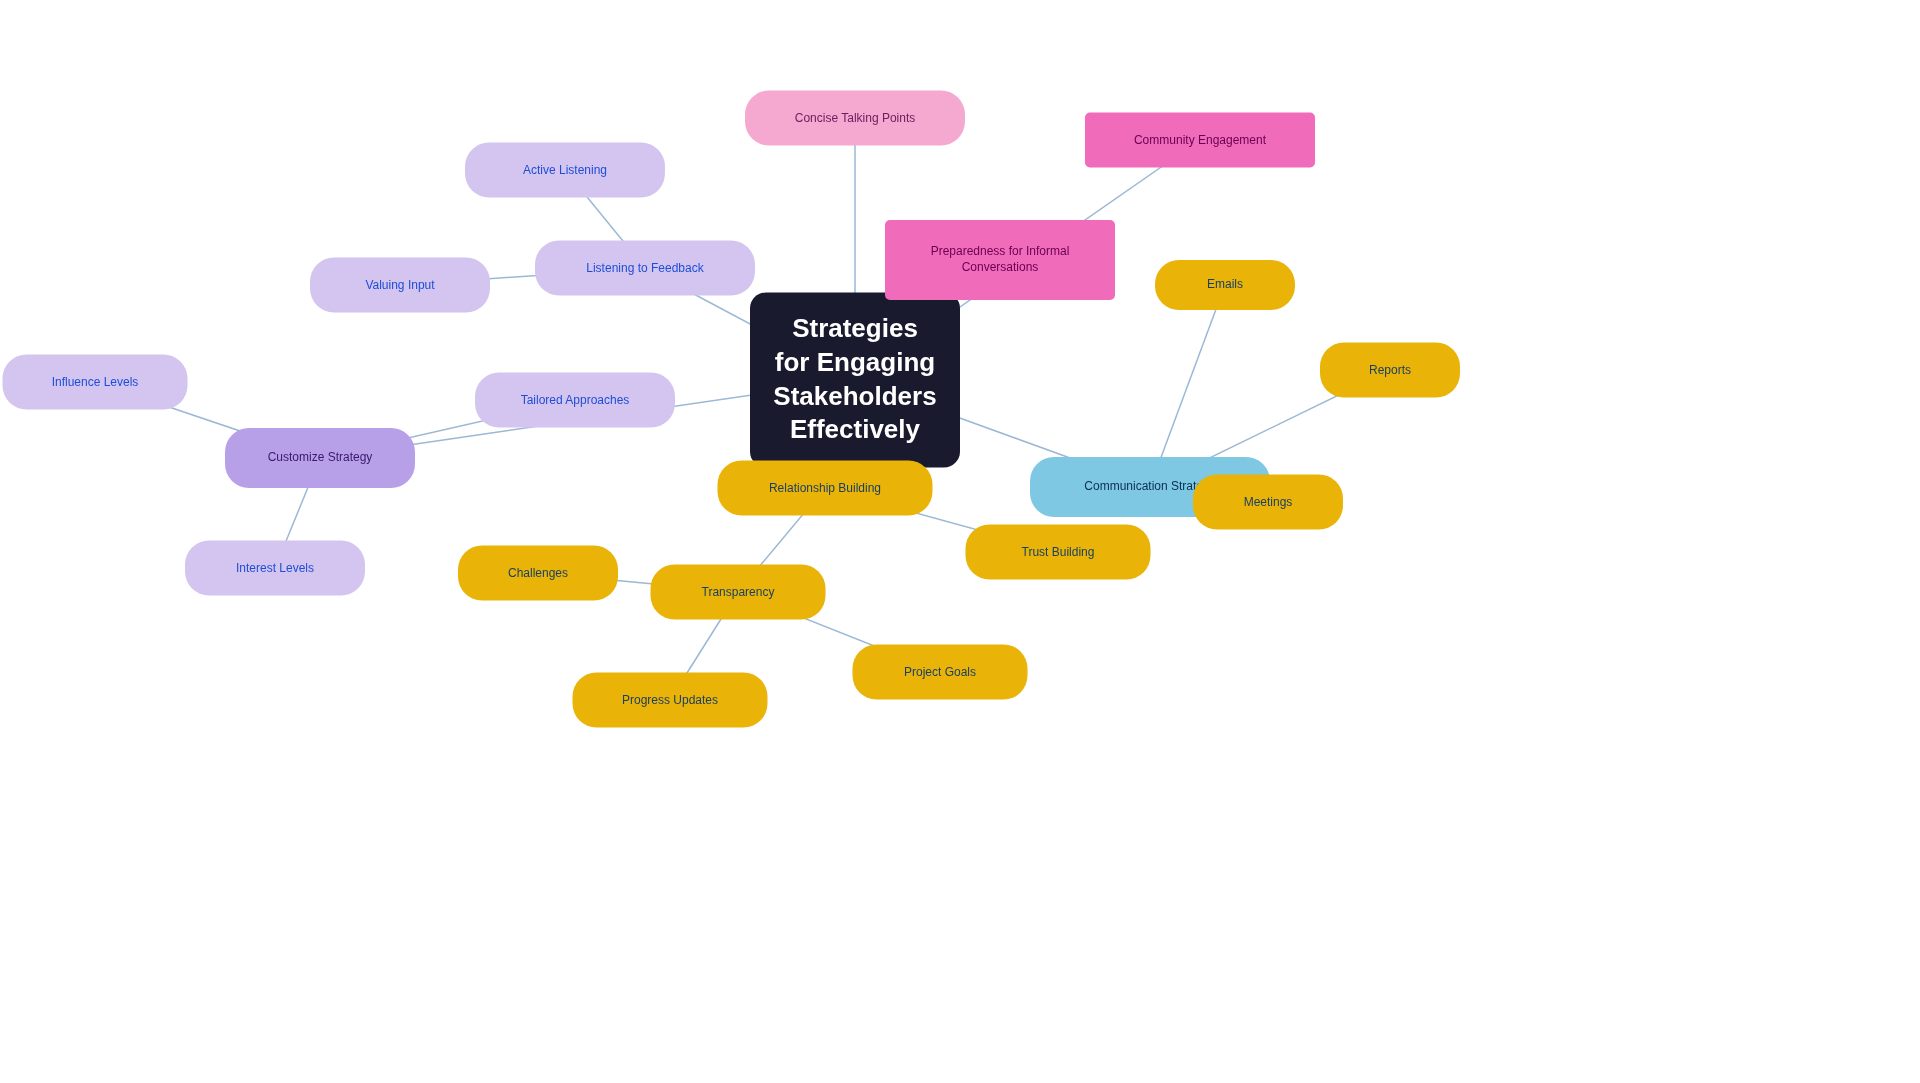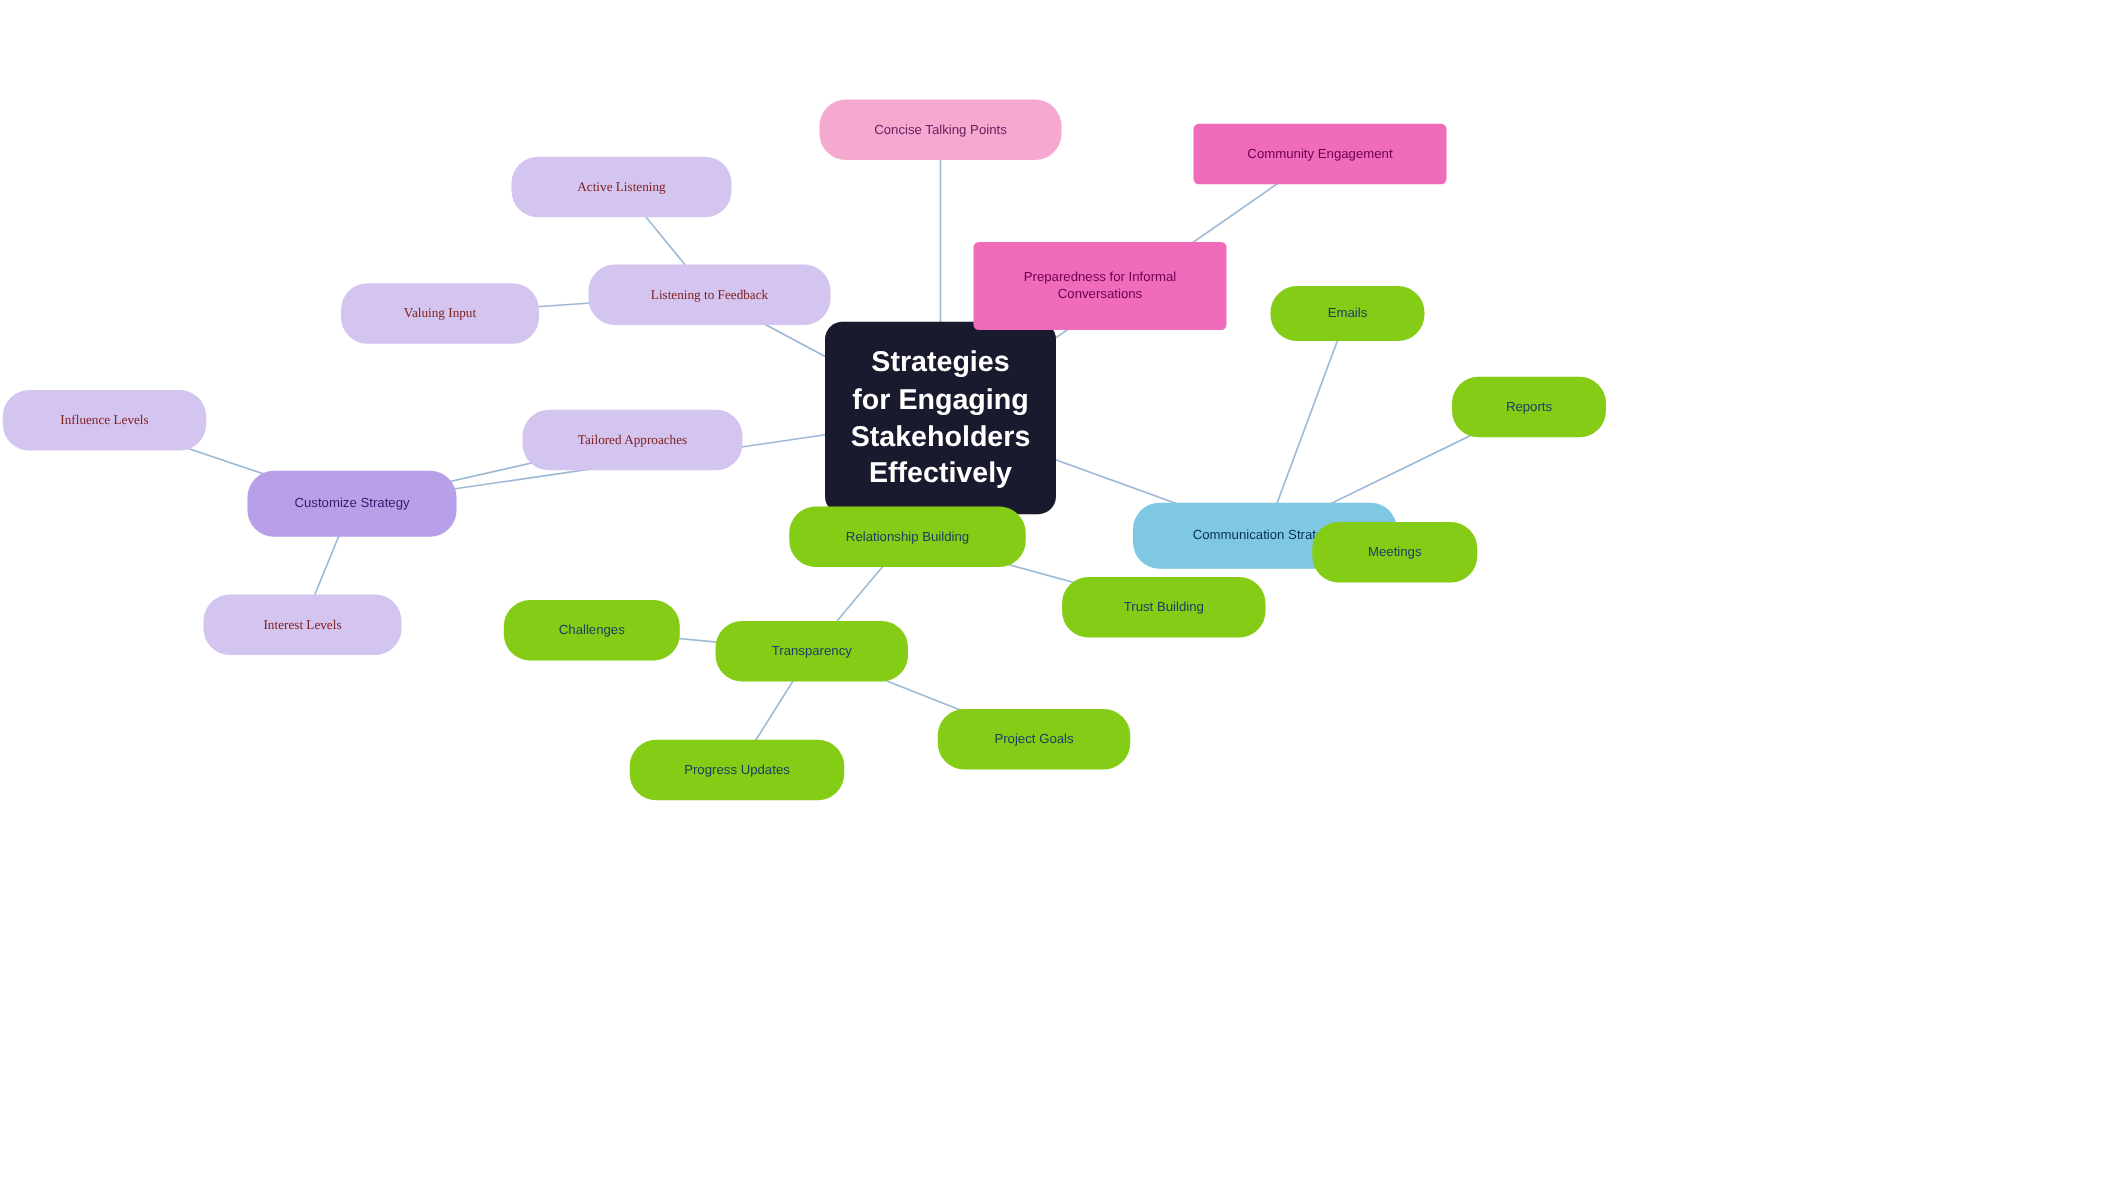--- a/index.html
+++ b/index.html
@@ -49,31 +49,30 @@
       color: #6b2060;
       border-radius: 24px;
     }
     .node-pink {
       background: #f06bba;
       color: #6b0050;
       border-radius: 5px;
     }
     .node-purple-light {
       background: #d4c5f0;
-      color: #7f1d1d;
+      color: #1d4ed8;
       border-radius: 24px;
-      font-family: Liberation Serif, serif;
     }
     .node-purple {
       background: #b8a0e8;
       color: #3a1870;
       border-radius: 24px;
     }
     .node-blue-light {
-      background: #84cc16;
+      background: #eab308;
       color: #1a4060;
       border-radius: 24px;
     }
     .node-blue {
       background: #7ec8e3;
       color: #0a3050;
       border-radius: 24px;
     }
   </style>
 </head>

